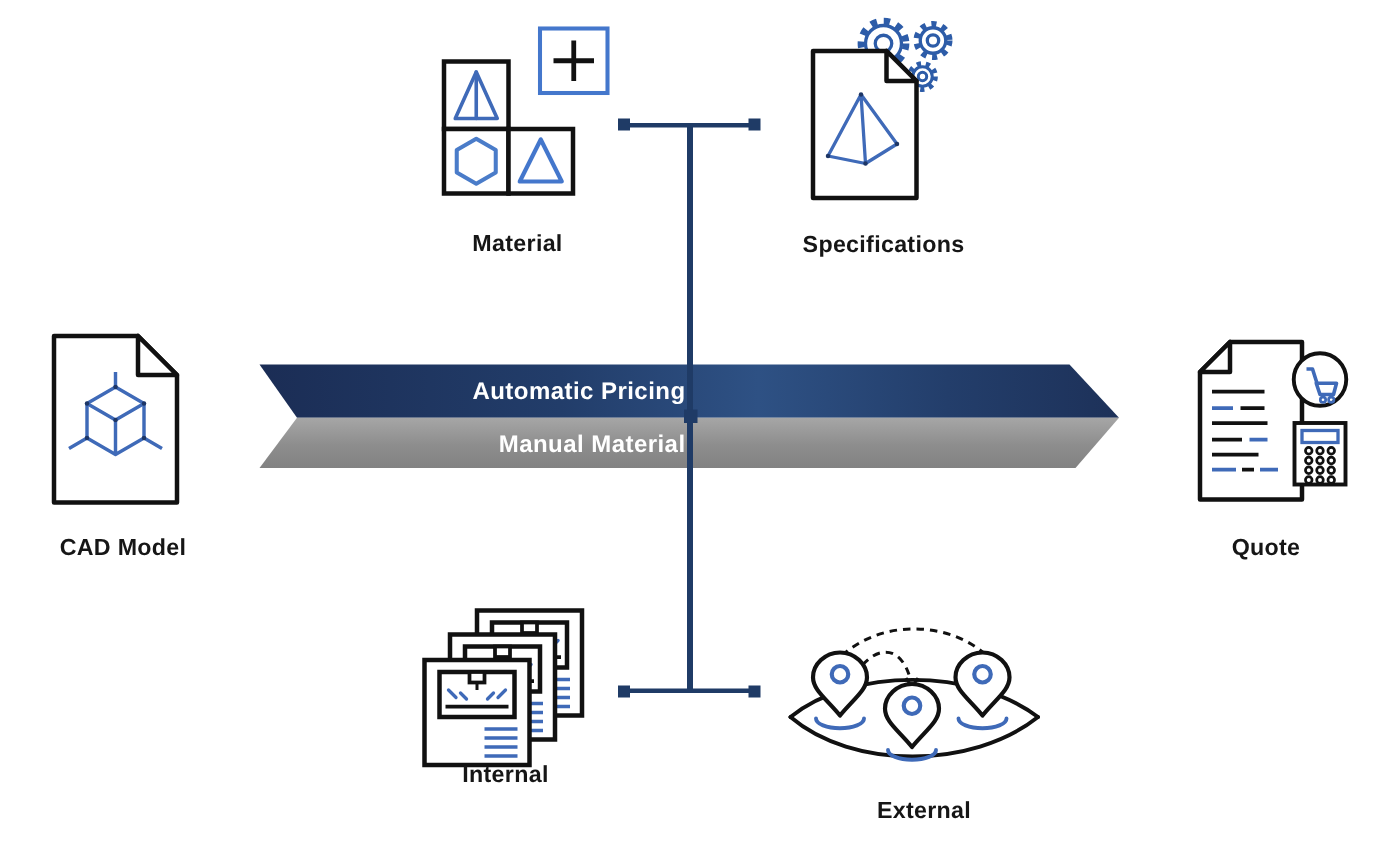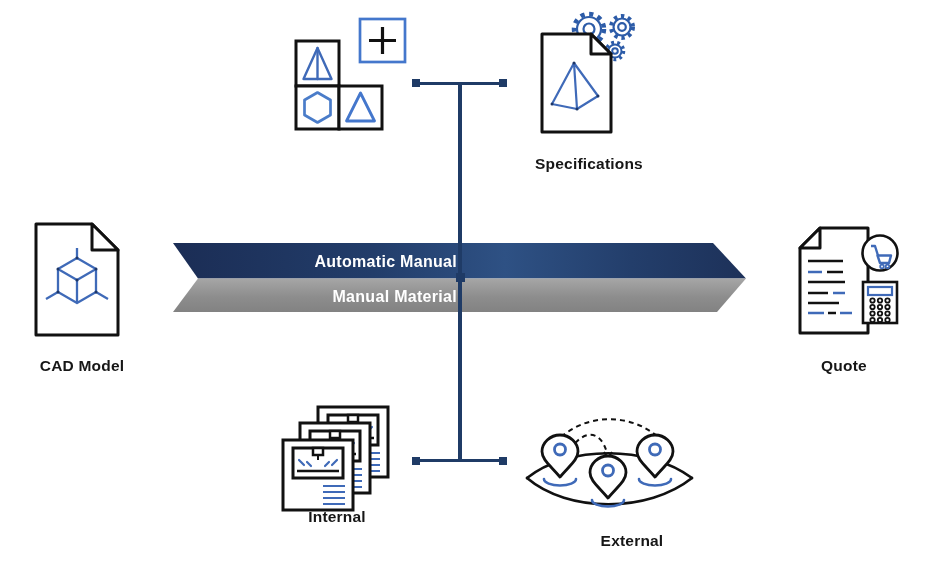--- a/index.html
+++ b/index.html
@@ -45,21 +45,21 @@
       </linearGradient>
       <linearGradient id="grayGrad" x1="0" y1="0" x2="0" y2="1">
         <stop offset="0" stop-color="#a6a6a6"></stop>
         <stop offset="0.55" stop-color="#8d8d8d"></stop>
         <stop offset="1" stop-color="#828282"></stop>
       </linearGradient>
     </defs>
     <polygon points="8,5 548,5 581,40.5 33,40.5" fill="url(#blueGrad)"></polygon>
     <polygon points="33,40.5 581,40.5 552,74 8,74" fill="url(#grayGrad)"></polygon>
   </svg>
-  <div class="band-label" style="top:253px;right:469px;z-index:5;">Automatic Manual</div>
+  <div class="band-label" style="top:253px;right:469px;z-index:5;">Automatic Pricing</div>
   <div class="band-label" style="top:288px;right:469px;z-index:5;">Manual Material</div>
 
   <svg class="abs" style="left:30px;top:218px;" width="100" height="125" viewBox="0 0 100 125">
     <g fill="none" stroke="#111111" stroke-width="3" stroke-linejoin="round">
       <path fill="#ffffff" d="M6,6 H62 L88,32 V117 H6 Z"></path>
       <path fill="#ffffff" d="M62,6 V32 H88 Z"></path>
     </g>
     <g fill="none" stroke="#3f6ab8" stroke-width="2.3" stroke-linejoin="round">
       <polygon points="47,40 28,51 47,62 66,51"></polygon>
       <path d="M28,51 V74 M66,51 V74 M47,62 V85 M28,74 L47,85 L66,74"></path>
@@ -88,20 +88,21 @@
         <path d="M27.5,36 V67"></path>
       </g>
       <polygon stroke="#4a7cc9" stroke-width="2.7" points="27.5,80.5 40.5,88 40.5,103 27.5,110.5 14.5,103 14.5,88"></polygon>
       <polygon stroke="#4477cc" stroke-width="2.8" points="70.5,81 56.5,109 84.5,109"></polygon>
     </g>
     <g>
       <rect x="70" y="7" width="45" height="43" fill="#ffffff" stroke="#4477cc" stroke-width="2.7"></rect>
       <path d="M79,28.5 H106 M92.5,15 V42" stroke="#111111" stroke-width="3.2" fill="none"></path>
     </g>
   </svg>
+  <div class="node-label" style="left:245px;top:154px;">Material</div>
 
   <svg class="abs" style="left:535px;top:3px;" width="118" height="138" viewBox="0 0 118 138">
     <g fill="none" stroke="#2d5ca8">
       <g>
           <circle cx="54" cy="26" r="15" stroke-width="4.5" stroke-dasharray="4.2 4.6"></circle>
          <circle cx="54" cy="26" r="12" stroke-width="2.2"></circle>
          <circle cx="54" cy="26" r="5.5" stroke-width="2.2"></circle>
         </g>
       <g>
           <circle cx="87" cy="24" r="11" stroke-width="4" stroke-dasharray="3.4 3.8"></circle>
@@ -217,15 +218,15 @@
     <path d="M84,49 L88,55 L92,49" fill="none" stroke="#111111" stroke-width="2"></path>
     <g fill="none" stroke="#3f6ab8" stroke-width="2.6" stroke-linecap="round">
       <path d="M24,76 A16,6.5 0 0 0 56,76"></path>
       <path d="M72,97 A16,6.5 0 0 0 104,97"></path>
       <path d="M119,76 A16,6.5 0 0 0 151,76"></path>
     </g>
     <use href="#pin" x="40" y="49"></use>
     <use href="#pin" x="135" y="49"></use>
     <use href="#pin" x="88" y="70"></use>
   </svg>
-  <div class="node-label" style="left:532px;top:532px;">External</div>
+  <div class="node-label" style="left:516px;top:532px;">External</div>
 
 </div>
 
 </body></html>

